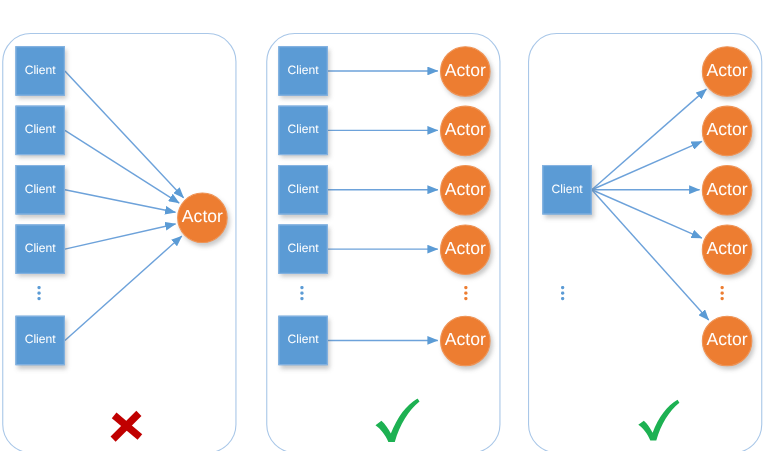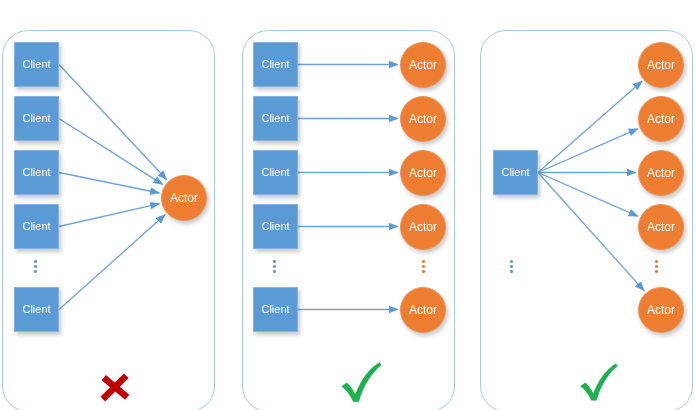--- a/index.html
+++ b/index.html
@@ -21,21 +21,21 @@
     position:absolute; width:45px; height:45px; box-sizing:border-box;
     background:#5b9bd5; border:1px solid #86b3e1;
     box-shadow:2px 3px 4px rgba(100,100,100,0.35);
     color:#ffffff; font-size:11px; line-height:1;
     display:flex; align-items:center; justify-content:center;
   }
   .actor {
     position:absolute; width:46px; height:46px; box-sizing:border-box;
     background:#ed7d31; border:1px solid #ef9355; border-radius:50%;
     box-shadow:2px 3px 4px rgba(100,100,100,0.35);
-    color:#ffffff; font-size:12px; line-height:1;
+    color:#ffffff; font-size:16px; line-height:1;
     display:flex; align-items:center; justify-content:center;
   }
   .vdots { position:absolute; display:flex; flex-direction:column; gap:2.5px; }
   .vdots i { display:block; width:2.6px; height:2.6px; border-radius:50%; }
   .vdots.blue i { background:#5b9bd5; }
   .vdots.orange i { background:#ed7d31; }
   .mark { position:absolute; }
 </style>
 </head>
 <body>

